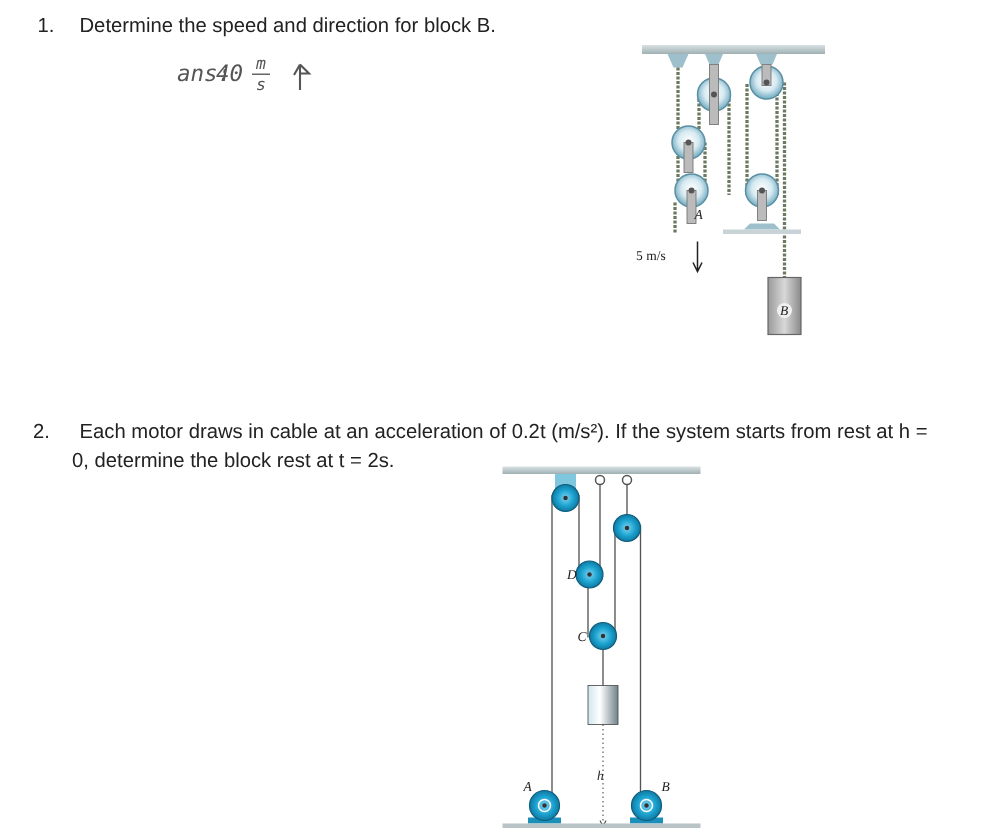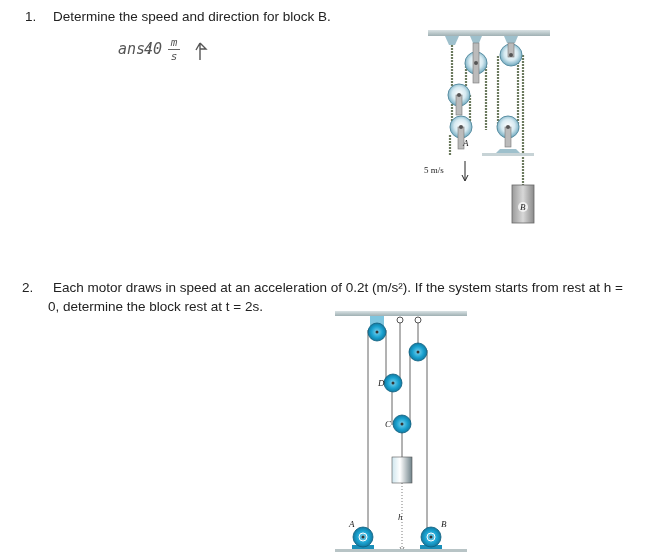--- a/index.html
+++ b/index.html
@@ -96,21 +96,21 @@
   <text class="lbl2" x="4" y="148">5 m/s</text>
   <path d="M45 136 L45 155 M42 150 L45 156 L48 150" stroke="#222" stroke-width="1" fill="none"></path>
 
   <rect x="92" y="160" width="22" height="38" fill="url(#blk1)" stroke="#666" stroke-width="0.8"></rect>
   <circle cx="103" cy="182" r="5" fill="#f0f0f0"></circle>
   <text class="lbl" x="100" y="185">B</text>
 </svg>
 
 <div class="q" style="left:0;top:0;">
   <span class="qnum" style="left:22px;top:278px;">2.</span>
-  <span class="qtext" style="left:53px;top:278px;">Each motor draws in speed at an acceleration of 0.2t (m/s²).  If the system starts from rest at h =</span>
+  <span class="qtext" style="left:53px;top:278px;">Each motor draws in cable at an acceleration of 0.2t (m/s²).  If the system starts from rest at h =</span>
   <span class="qtext" style="left:48px;top:297px;">0, determine the block rest at t = 2s.</span>
 </div>
 
 <svg style="left:330px;top:305px;" width="140" height="251" viewBox="0 0 140 251">
   <defs>
     <radialGradient id="pg2" cx="50%" cy="50%" r="55%">
       <stop offset="0%" stop-color="#7fd3ef"></stop>
       <stop offset="55%" stop-color="#1aa2d0"></stop>
       <stop offset="100%" stop-color="#0f6f95"></stop>
     </radialGradient>

